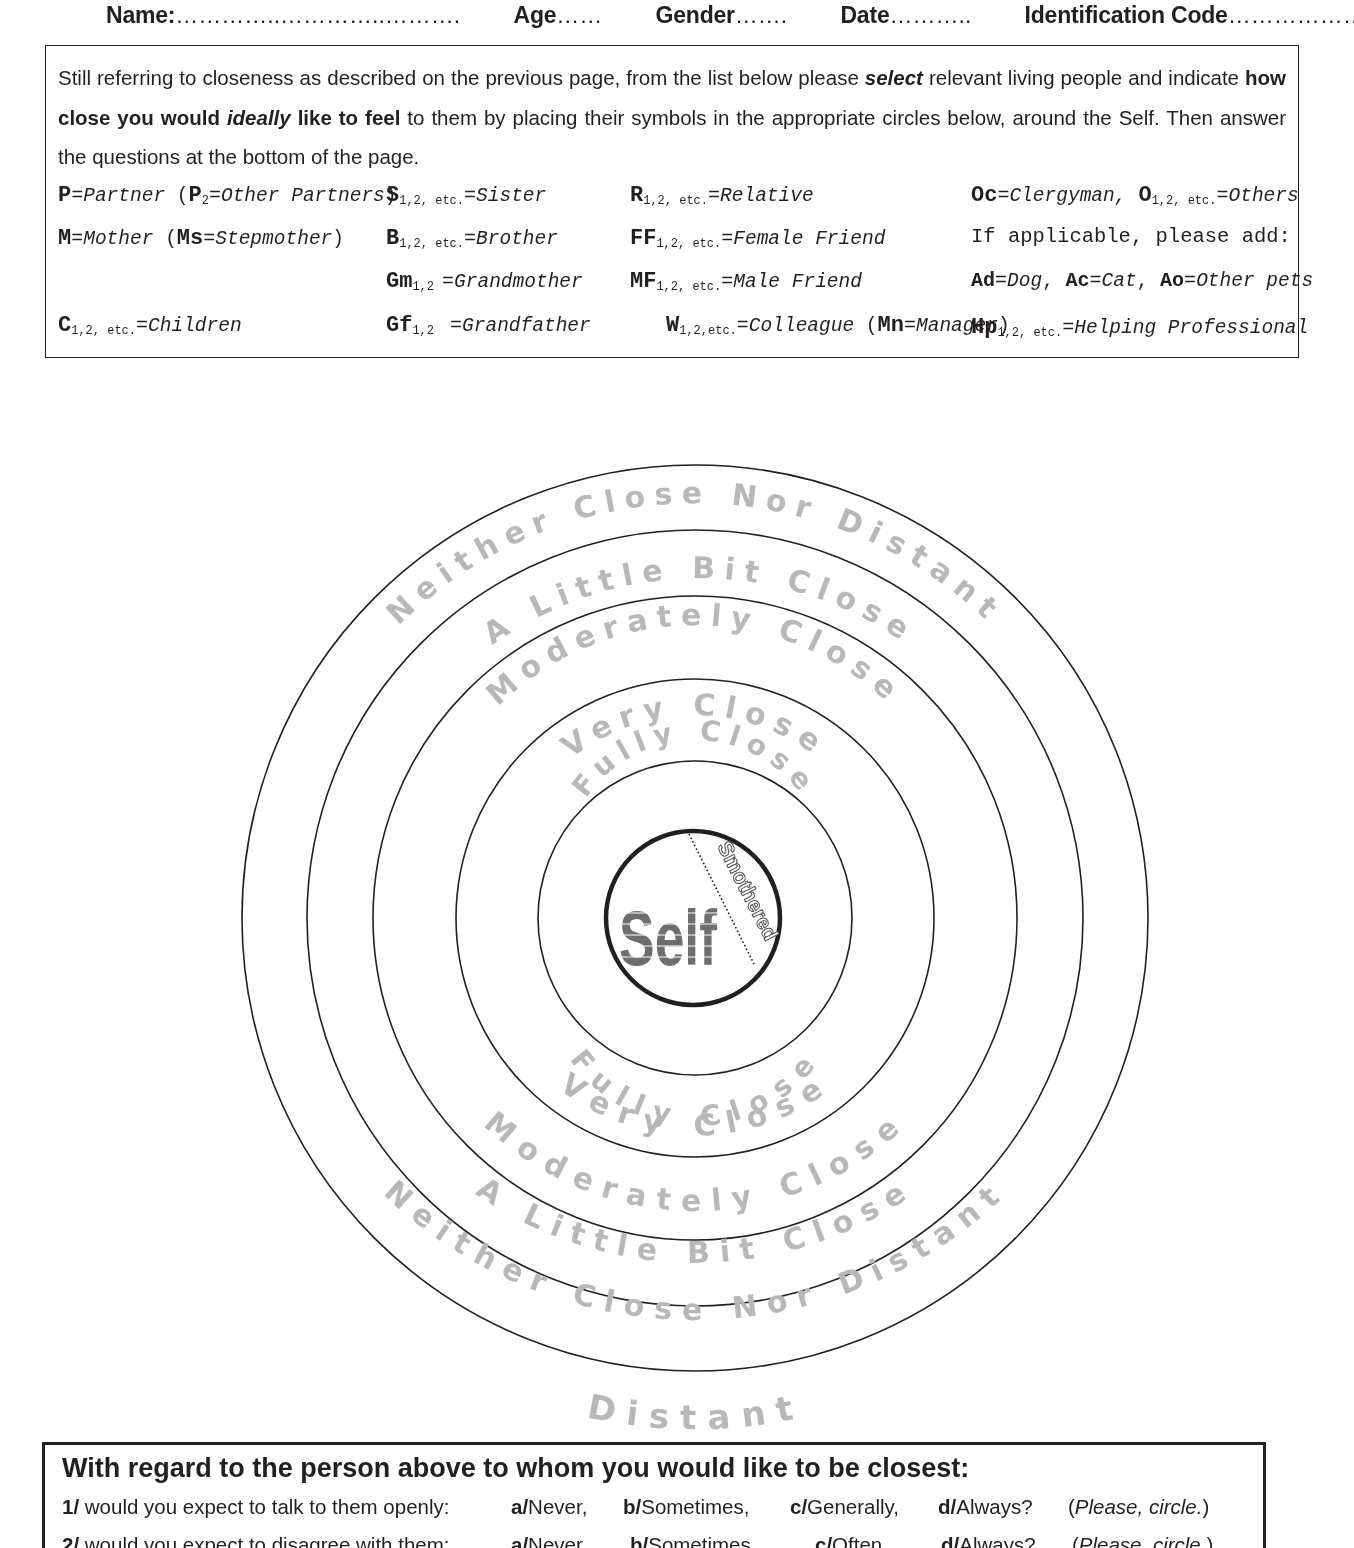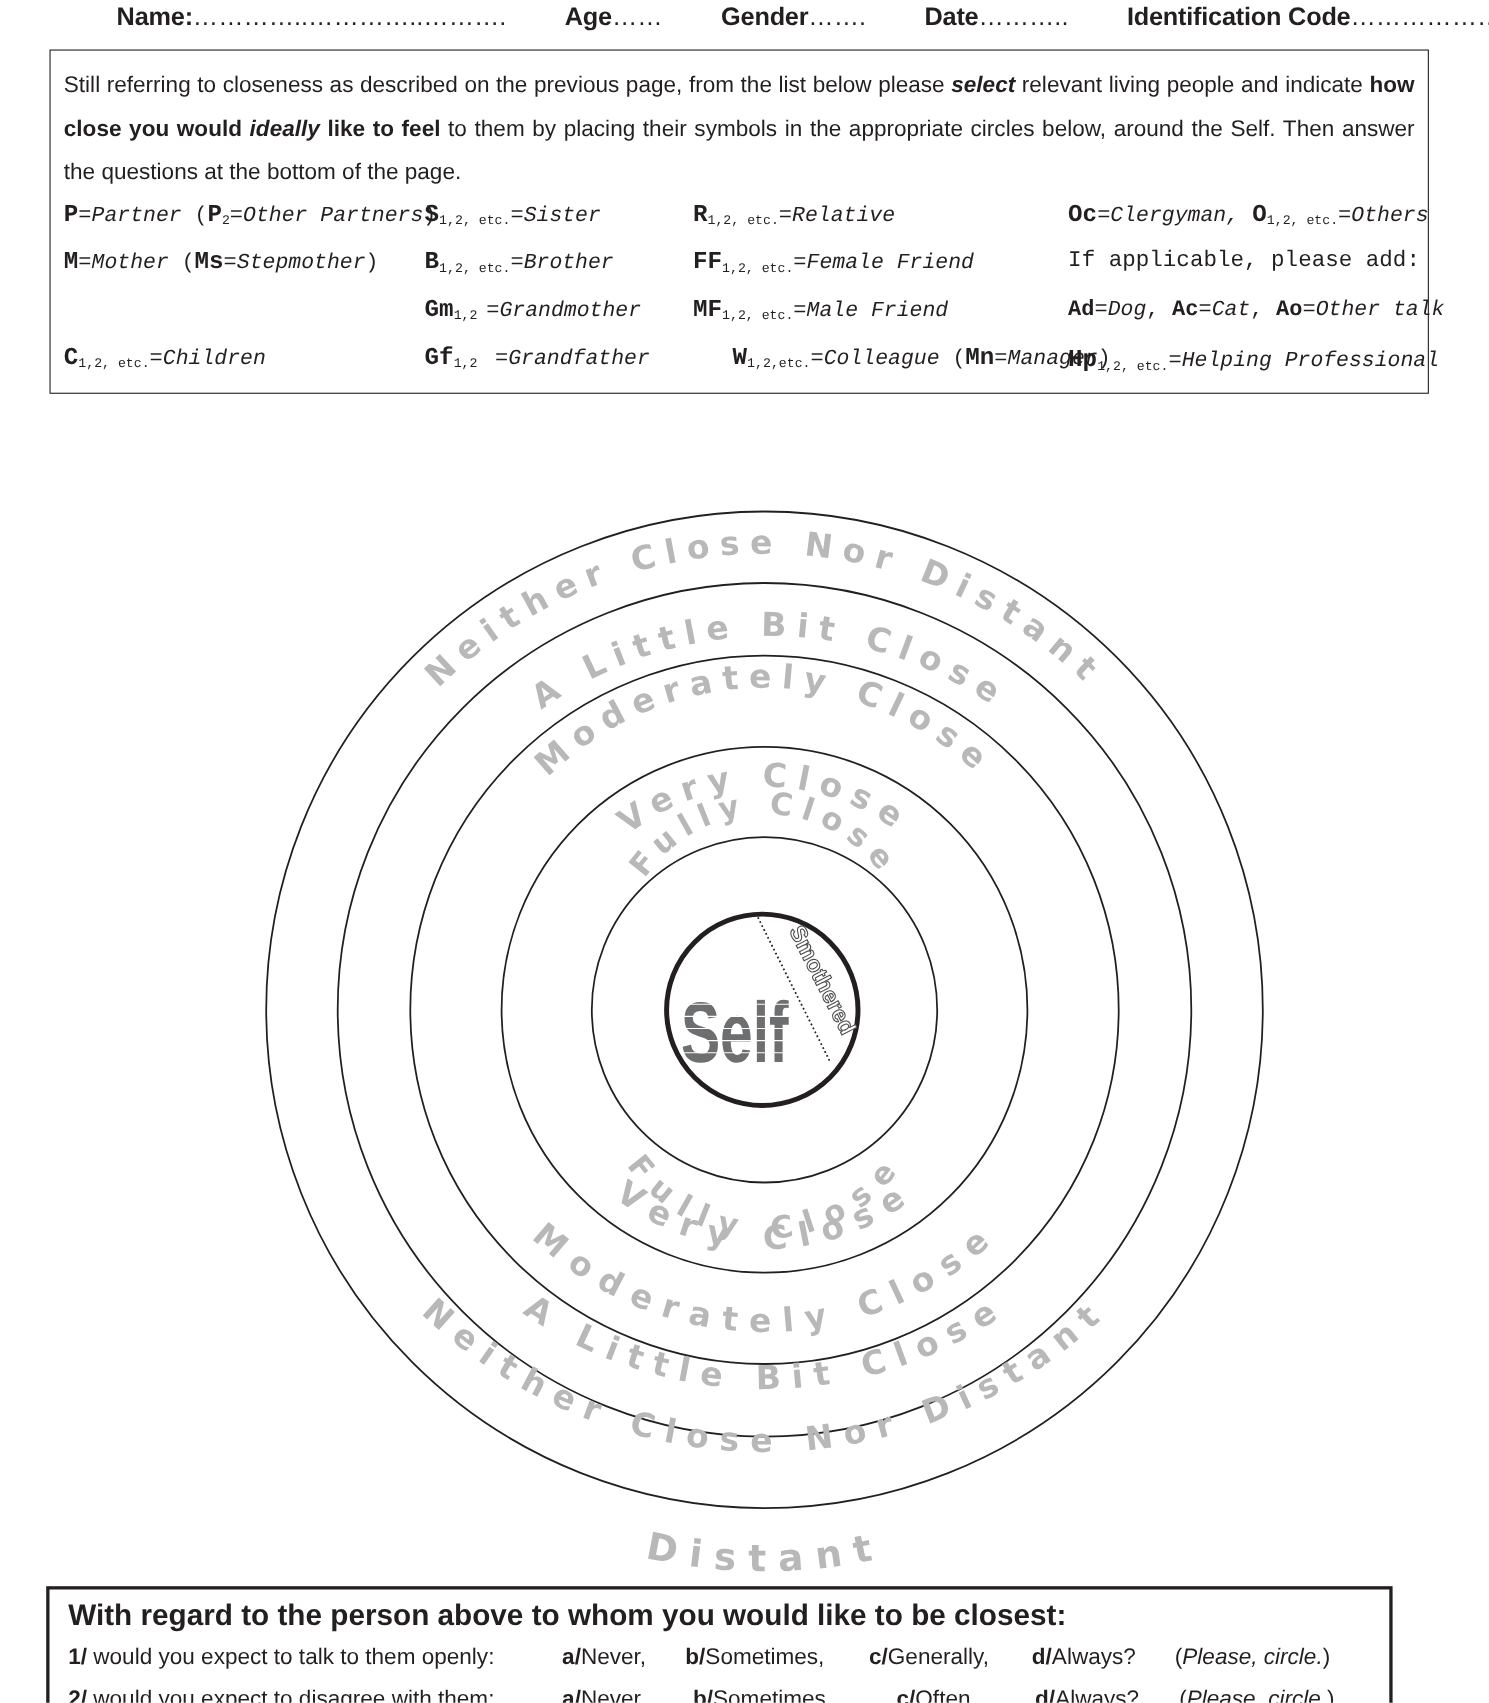--- a/index.html
+++ b/index.html
@@ -101,21 +101,21 @@
       <span class="code">W</span><span class="sub">1,2,etc.</span><span class="eq">=</span><span class="meaning">Colleague</span><span> (</span><span class="code">Mn</span><span class="eq">=</span><span class="meaning">Manager</span><span>)</span>
     </div>
 
     <div class="legend-item" style="left:913px;top:0;">
       <span class="code">Oc</span><span class="eq">=</span><span class="meaning">Clergyman,</span><span style="display:inline-block;width:12px;"></span><span class="code">O</span><span class="sub">1,2, etc.</span><span class="eq">=</span><span class="meaning">Others</span>
     </div>
     <div class="legend-item" style="left:913px;top:41px;">
       <span class="plain">If applicable, please add:</span>
     </div>
     <div class="legend-item" style="left:913px;top:85px;">
-      <span class="code" style="font-size:20px;">Ad</span><span class="eq">=</span><span class="meaning">Dog</span><span>, </span><span class="code" style="font-size:20px;">Ac</span><span class="eq">=</span><span class="meaning">Cat</span><span>, </span><span class="code" style="font-size:20px;">Ao</span><span class="eq">=</span><span class="meaning">Other talk</span>
+      <span class="code" style="font-size:20px;">Ad</span><span class="eq">=</span><span class="meaning">Dog</span><span>, </span><span class="code" style="font-size:20px;">Ac</span><span class="eq">=</span><span class="meaning">Cat</span><span>, </span><span class="code" style="font-size:20px;">Ao</span><span class="eq">=</span><span class="meaning">Other pets</span>
     </div>
     <div class="legend-item" style="left:913px;top:132px;">
       <span class="code">Hp</span><span class="sub">1,2, etc.</span><span class="eq">=</span><span class="meaning">Helping Professional</span>
     </div>
   </div>
 </div>
 
 <div class="diagram">
   <svg width="1354" height="1060" viewBox="0 380 1354 1060" xmlns="http://www.w3.org/2000/svg">
     <defs>

